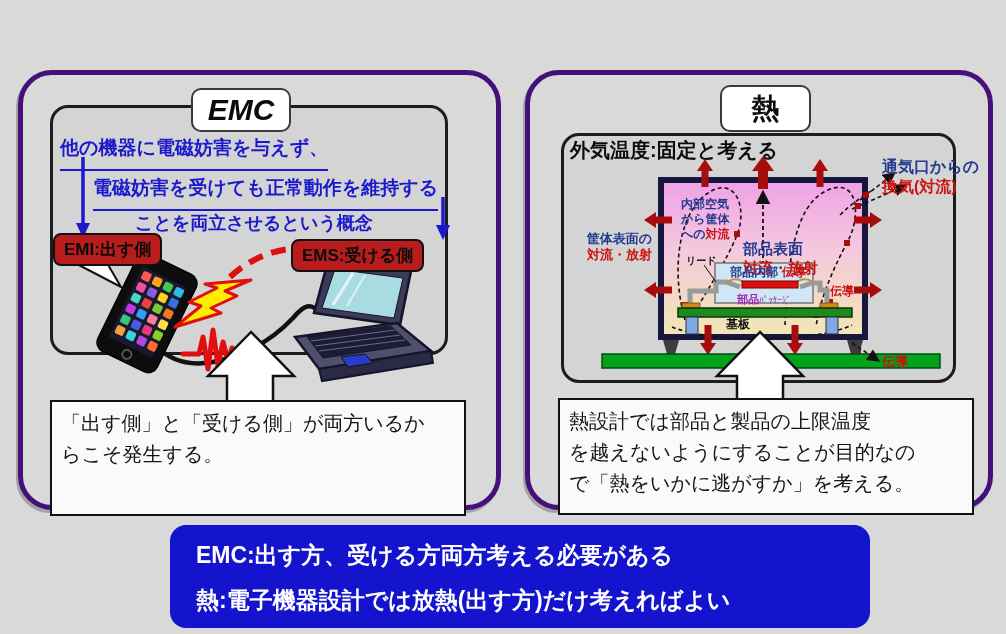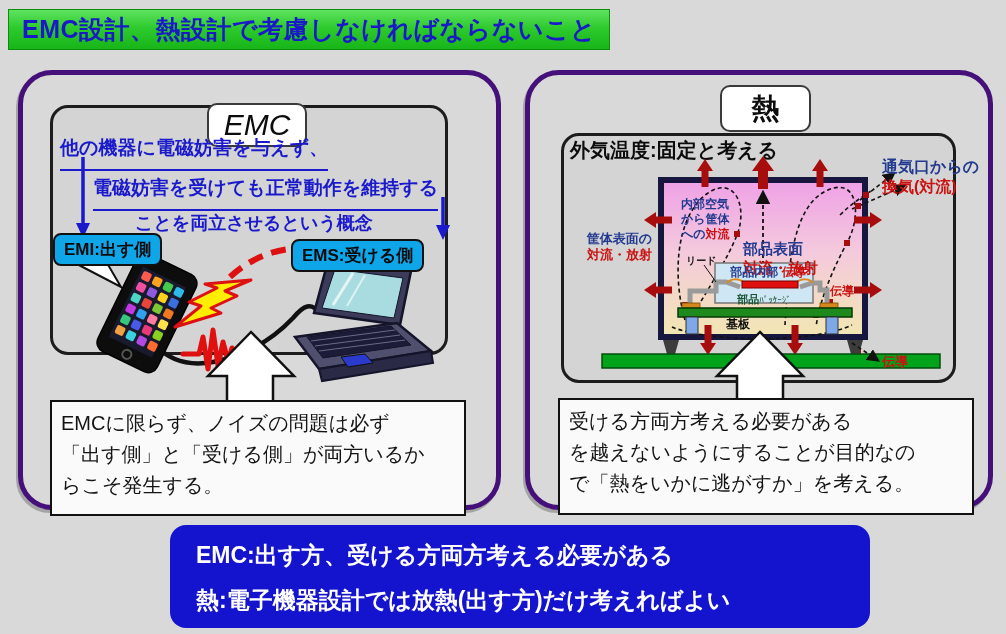--- a/index.html
+++ b/index.html
@@ -15,29 +15,29 @@
 
   
   .panel{border:5px solid #45107a;border-radius:34px;background:#d9d9d9;
          box-shadow:-2px 3px 0 rgba(120,120,120,0.55);}
   .panel-left{left:18px;top:70px;width:473px;height:430px;}
   .panel-right{left:525px;top:70px;width:458px;height:430px;}
 
   .inner-box{background:#d4d4d4;border:3px solid #1c1c1c;border-radius:18px;}
   .title-box{background:#ffffff;border:2.5px solid #3a3a3a;border-radius:10px;
              text-align:center;color:#0c0c0c;}
-  .emc-title{left:184px;top:13px;width:96px;height:40px;line-height:40px;
-             font-size:30px;font-weight:normal;font-style:italic;margin-top:15px;}
+  .emc-title{left:168px;top:13px;width:96px;height:40px;line-height:40px;
+             font-size:30px;font-weight:bold;font-style:italic;}
   .heat-title{left:190px;top:10px;width:87px;height:43px;line-height:43px;
               font-size:28px;font-weight:bold;}
 
   .blue-line{color:#1a1acc;font-weight:bold;white-space:nowrap;}
   .u{border-bottom:2.5px solid #1a1acc;padding-bottom:8px;}
 
-  .callout{background:#0ea5e9;border:2.5px solid #111;border-radius:8px;
+  .callout{background:#b91c1c;border:2.5px solid #111;border-radius:8px;
            font-size:17px;font-weight:bold;color:#0a0a0a;padding:3px 9px;white-space:nowrap;}
 
   .text-box{background:#fafafa;border:2.5px solid #111;color:#141414;
             font-size:20px;line-height:31px;padding:6px 9px;}
   .text-box span{display:block;white-space:nowrap;}
 
   .footer-banner{left:170px;top:525px;width:700px;height:103px;background:#1413cd;
                  border-radius:16px;color:#ffffff;font-weight:bold;font-size:23px;}
   .footer-banner span{position:absolute;left:26px;white-space:nowrap;}
 
@@ -46,23 +46,20 @@
   .tblue{color:#223a8f;}
   .tred{color:#cc1111;}
   .heat-heading{font-size:20px;font-weight:bold;color:#0c0c0c;white-space:nowrap;}
   svg{display:block;}
 </style>
 </head>
 <body>
 
 <div class="stage">
 
-  <div class="abs top-banner">
-    <span>EMC設計、熱設計で考慮しなければならないこと</span>
-  </div>
 
   <div class="abs panel panel-left">
 
     <div class="abs inner-box" style="left:27px;top:30px;width:392px;height:244px;"></div>
 
     <div class="abs title-box emc-title">
       <span>EMC</span>
     </div>
 
     <div class="abs blue-line u" style="left:37px;top:60px;font-size:19px;">他の機器に電磁妨害を与えず、</div>
@@ -148,21 +145,20 @@
     </div>
     <div class="abs callout" style="left:268px;top:164px;">
       <span>EMS:受ける側</span>
     </div>
 
     <svg class="abs" style="left:0;top:0;pointer-events:none;" width="473" height="430" viewBox="0 0 473 430">
       <polygon points="228,257 185,301 204,301 204,327 250,327 250,301 271,301" fill="#ffffff" stroke="#111" stroke-width="2.5" stroke-linejoin="miter"></polygon>
     </svg>
 
     <div class="abs text-box" style="left:27px;top:325px;width:394px;height:100px;">
-      <span>EMCに限らず、ノイズの問題は必ず</span>
       <span>「出す側」と「受ける側」が両方いるか</span>
       <span>らこそ発生する。</span>
     </div>
   </div>
 
   <div class="abs panel panel-right">
 
     <div class="abs inner-box" style="left:31px;top:58px;width:389px;height:244px;"></div>
 
     <div class="abs title-box heat-title">
@@ -257,33 +253,33 @@
     </div>
     <div class="abs tlab" style="left:213px;top:165px;font-size:15px;">
       <span class="tblue">部品表面</span><br>
       <span class="tred">対流・放射</span>
     </div>
     <div class="abs" style="left:156px;top:179px;font-size:10px;color:#111;font-weight:bold;">リード</div>
     <div class="abs tlab" style="left:186px;top:190px;width:104px;text-align:center;font-size:12px;">
       <span class="tblue">部品内部</span>
       <span class="tred">伝導</span>
     </div>
-    <div class="abs" style="left:186px;top:214px;width:96px;text-align:center;color:#14532d;white-space:nowrap;font-family:Liberation Serif, serif;">
+    <div class="abs" style="left:186px;top:214px;width:96px;text-align:center;color:#a21caf;white-space:nowrap;font-family:Liberation Serif, serif;">
       <span style="font-size:11px;font-weight:bold;">部品</span><span style="font-size:9px;">ﾊﾟｯｹｰｼﾞ</span>
     </div>
     <div class="abs" style="left:196px;top:241px;font-size:12px;font-weight:bold;color:#0a0a0a;">基板</div>
     <div class="abs tlab tred" style="left:300px;top:209px;font-size:12px;">伝導</div>
     <div class="abs tlab tred" style="left:352px;top:279px;font-size:13px;">伝導</div>
 
     <svg class="abs" style="left:0;top:0;pointer-events:none;" width="458" height="430" viewBox="0 0 458 430">
       <polygon points="230,257 187,301 207,301 207,325 253,325 253,301 273,301" fill="#ffffff" stroke="#111" stroke-width="2.5"></polygon>
     </svg>
 
     <div class="abs text-box" style="left:28px;top:323px;width:394px;height:101px;">
-      <span>受ける方両方考える必要がある</span>
+      <span>熱設計では部品と製品の上限温度</span>
       <span>を越えないようにすることが目的なの</span>
       <span>で「熱をいかに逃がすか」を考える。</span>
     </div>
   </div>
 
   <div class="abs footer-banner">
     <span style="top:15px;">EMC:出す方、受ける方両方考える必要がある</span>
     <span style="top:60px;">熱:電子機器設計では放熱(出す方)だけ考えればよい</span>
   </div>
 

